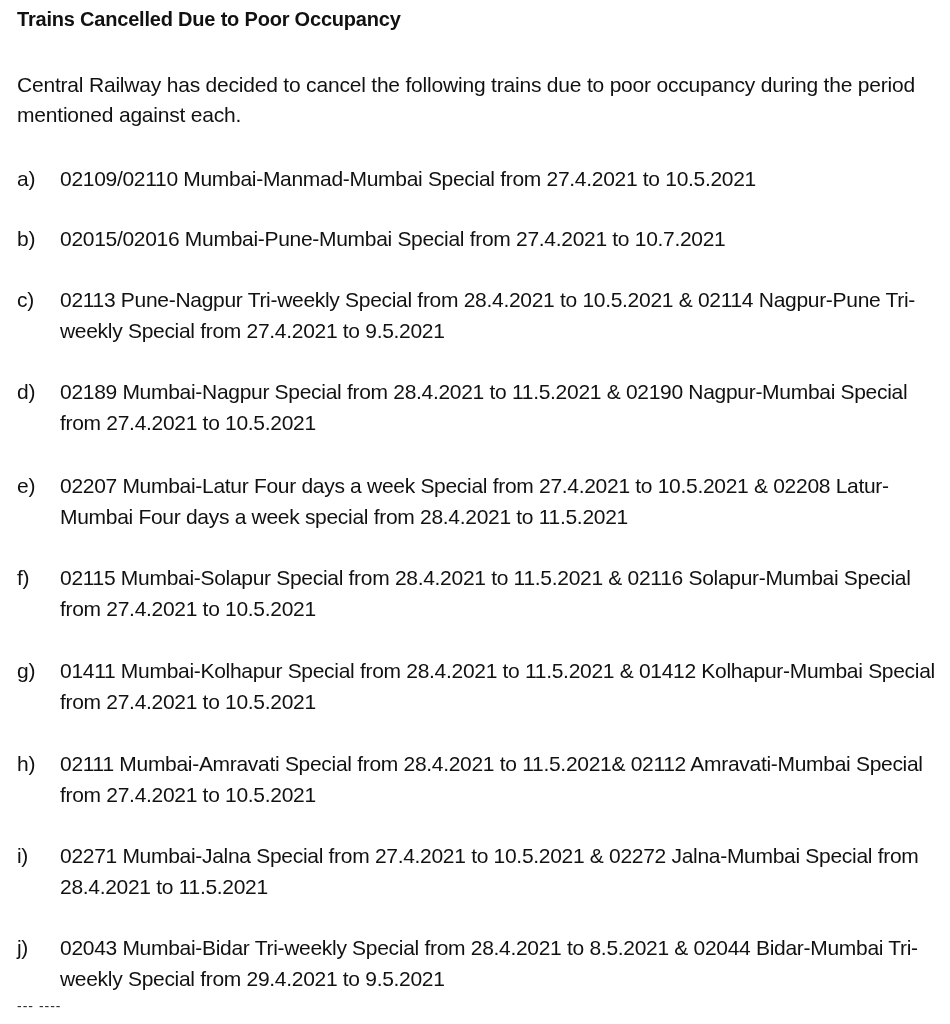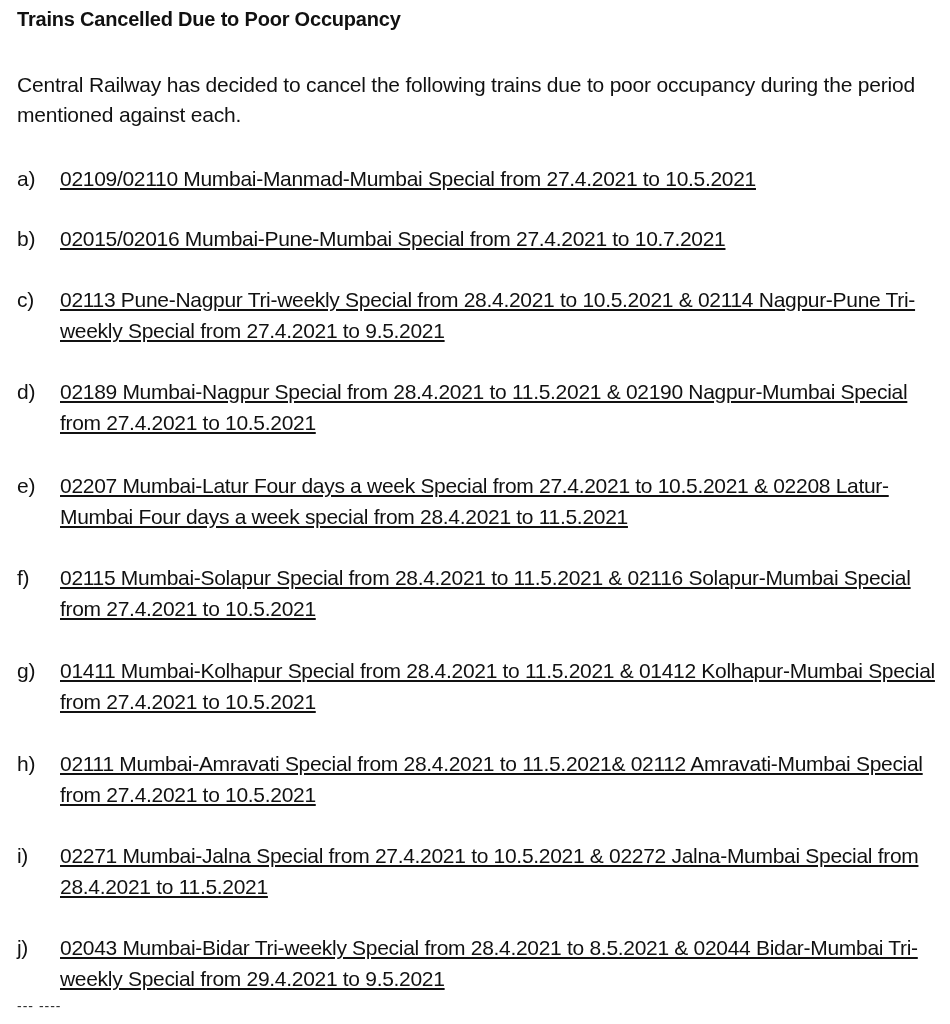--- a/index.html
+++ b/index.html
@@ -2,21 +2,21 @@
 <html><head>
 <meta charset="utf-8">
 <style>
   html, body { margin: 0; padding: 0; background: #ffffff; }
   body { width: 950px; height: 1024px; overflow: hidden; font-family: "Liberation Sans", sans-serif; color: #111; }
   .page { position: relative; width: 950px; height: 788px; }
   .title { position: absolute; left: 17px; top: 8px; font-size: 20px; font-weight: bold; letter-spacing: -0.2px; }
   .intro { position: absolute; left: 17px; top: 70px; width: 920px; font-size: 21px; line-height: 30px; letter-spacing: -0.2px; }
   .item { position: absolute; left: 17px; width: 925px; font-size: 21px; line-height: 31px; letter-spacing: -0.3px; }
   .item .lbl { position: absolute; left: 0; top: 0; }
-  .item .txt { display: block; margin-left: 43px; text-decoration: underline; }
+  .item .txt { display: block; margin-left: 43px; }
   .dashes { position: absolute; left: 17px; top: 998px; font-size: 14px; color: #333; letter-spacing: 1px; }
 </style>
 </head>
 <body>
 
 <div class="page">
   <div class="title">Trains Cancelled Due to Poor Occupancy</div>
   <div class="intro">Central Railway has decided to cancel the following trains due to poor occupancy during the period mentioned against each.</div>
 
   <div class="item" style="top:163px">

